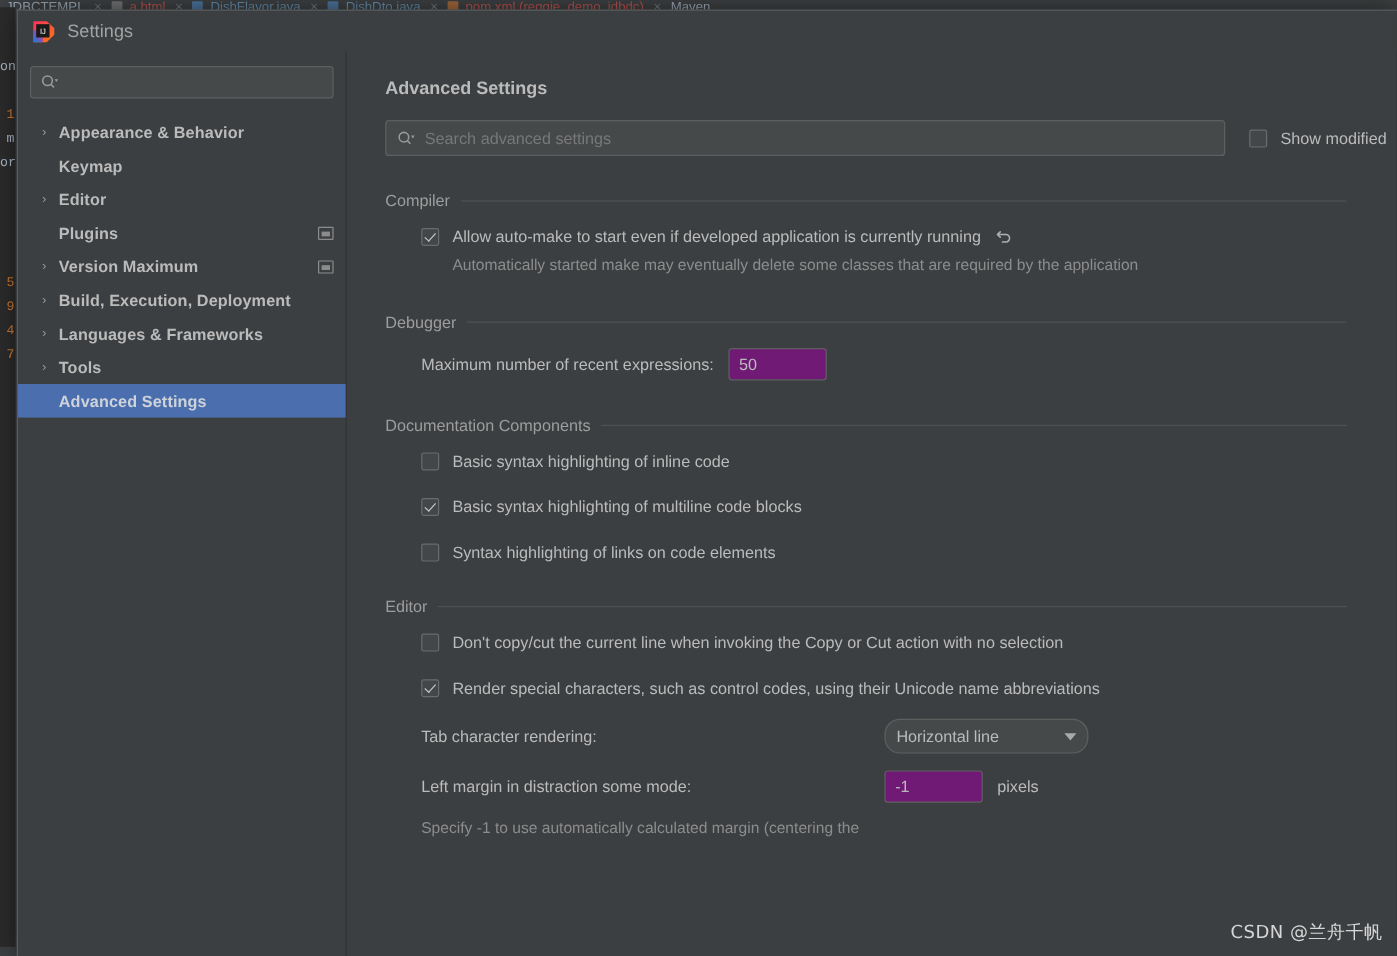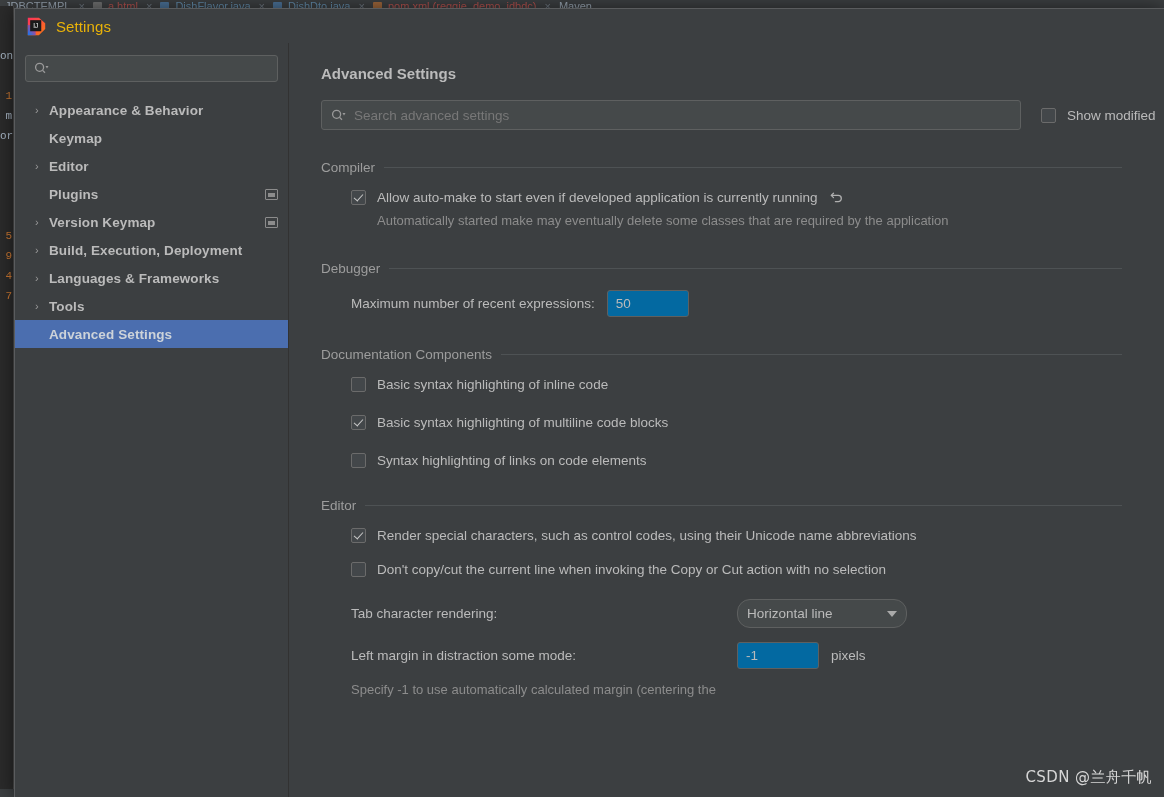--- a/index.html
+++ b/index.html
@@ -71,21 +71,21 @@
   }
 
   #dialog-titlebar {
     height: 34px;
     display: flex; align-items: center;
     padding-left: 12px;
     background: #3c3f41;
     gap: 10px;
   }
   #dialog-title {
-    font-size: 15px; color: #eab308;
+    font-size: 15px; color: #a3a3a3;
     letter-spacing: .1px;
   }
 
   
   .ij-logo { width: 19px; height: 19px; flex: none; }
 
   #dialog-body {
     position: absolute; top: 34px; left: 0; right: 0; bottom: 0;
     display: flex;
   }
@@ -210,21 +210,21 @@
   .hint {
     font-size: 13px; color: #8c8c8c;
     line-height: 21px;
     padding-left: 26px;
     margin-top: 5px;
   }
 
   .field-row { display: flex; align-items: center; gap: 12px; }
   .field-label { font-size: 13.5px; color: #bbbbbb; }
   .textfield {
-    background: #0369a1;
+    background: #701a75;
     border: 1px solid #5e6060;
     border-radius: 3px;
     height: 27px;
     color: #bbbbbb;
     font-size: 13.5px;
     font-family: "Liberation Sans", sans-serif;
     padding: 0 8px;
     outline: none;
   }
   #max-recent-expressions { width: 82px; }
@@ -358,21 +358,21 @@
       </div>
 
       <div class="tree-item">
         <span class="arrow"></span>
         <span class="label">Plugins</span>
         <span class="trailing-icon"></span>
       </div>
 
       <div class="tree-item">
         <span class="arrow">›</span>
-        <span class="label">Version Keymap</span>
+        <span class="label">Version Maximum</span>
         <span class="trailing-icon"></span>
       </div>
 
       <div class="tree-item">
         <span class="arrow">›</span>
         <span class="label">Build, Execution, Deployment</span>
       </div>
 
       <div class="tree-item">
         <span class="arrow">›</span>
@@ -461,27 +461,27 @@
           </div>
         </div>
       </div>
 
       <div class="group">
         <div class="group-header">
           <span>Editor</span>
           <span class="rule"></span>
         </div>
         <div class="group-body">
+          <div class="cb-line" style="margin-bottom:22px">
+            <span class="checkbox"></span>
+            <span class="opt-label">Don't copy/cut the current line when invoking the Copy or Cut action with no selection</span>
+          </div>
           <div class="cb-line" style="margin-bottom:18px">
             <span class="checkbox checked"></span>
             <span class="opt-label">Render special characters, such as control codes, using their Unicode name abbreviations</span>
-          </div>
-          <div class="cb-line" style="margin-bottom:22px">
-            <span class="checkbox"></span>
-            <span class="opt-label">Don't copy/cut the current line when invoking the Copy or Cut action with no selection</span>
           </div>
 
           <div class="editor-labelrow" style="margin-bottom:14px">
             <span class="field-label lbl">Tab character rendering:</span>
             <div class="dropdown">
               <span>Horizontal line</span>
               <span class="caret"></span>
             </div>
           </div>
 

